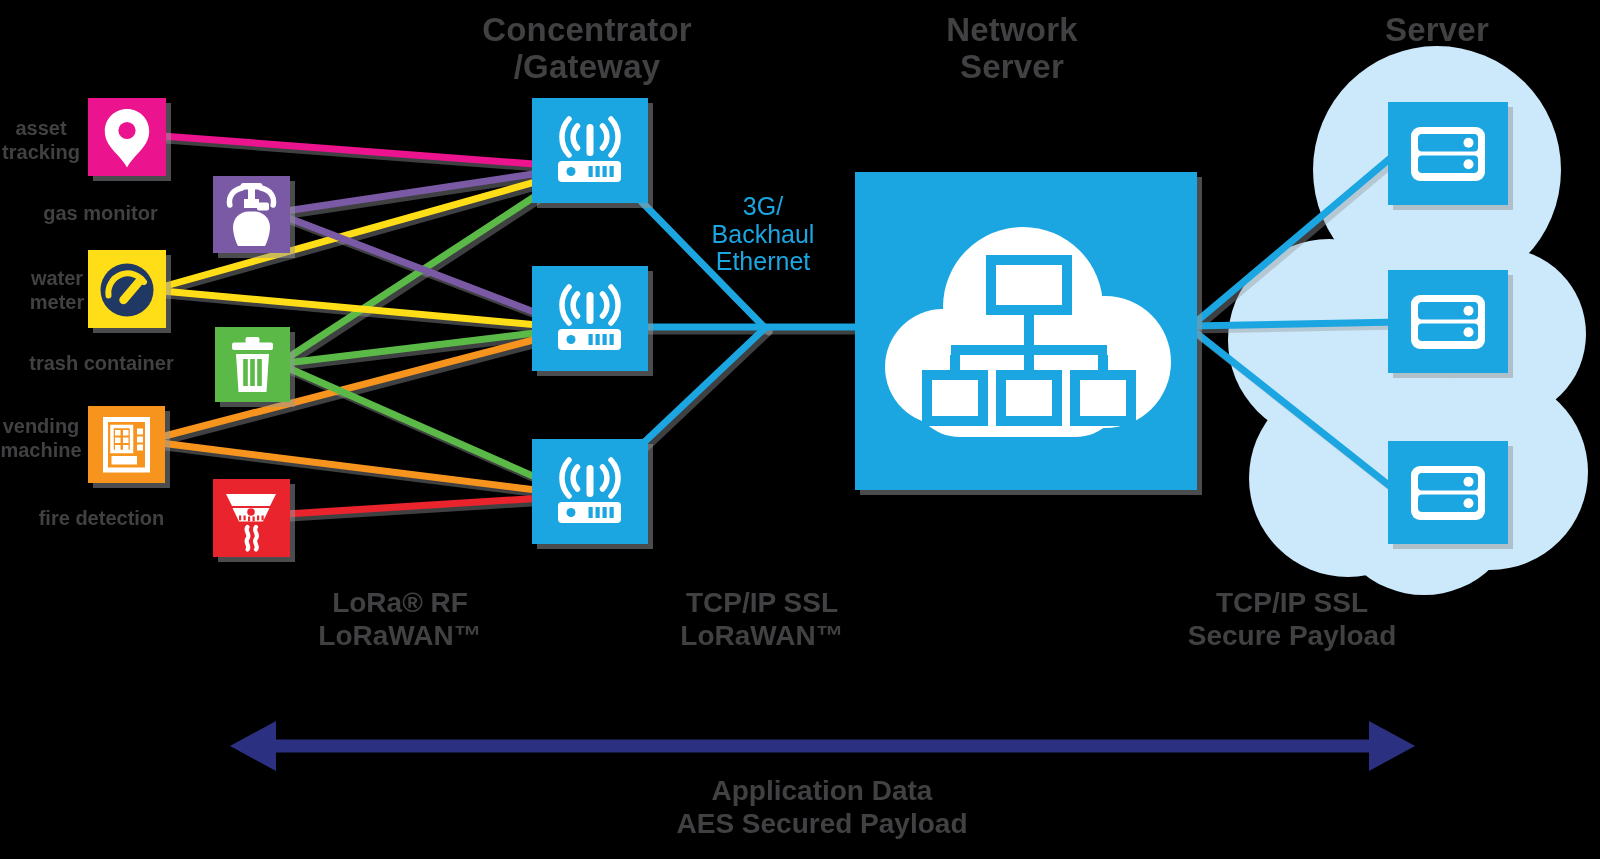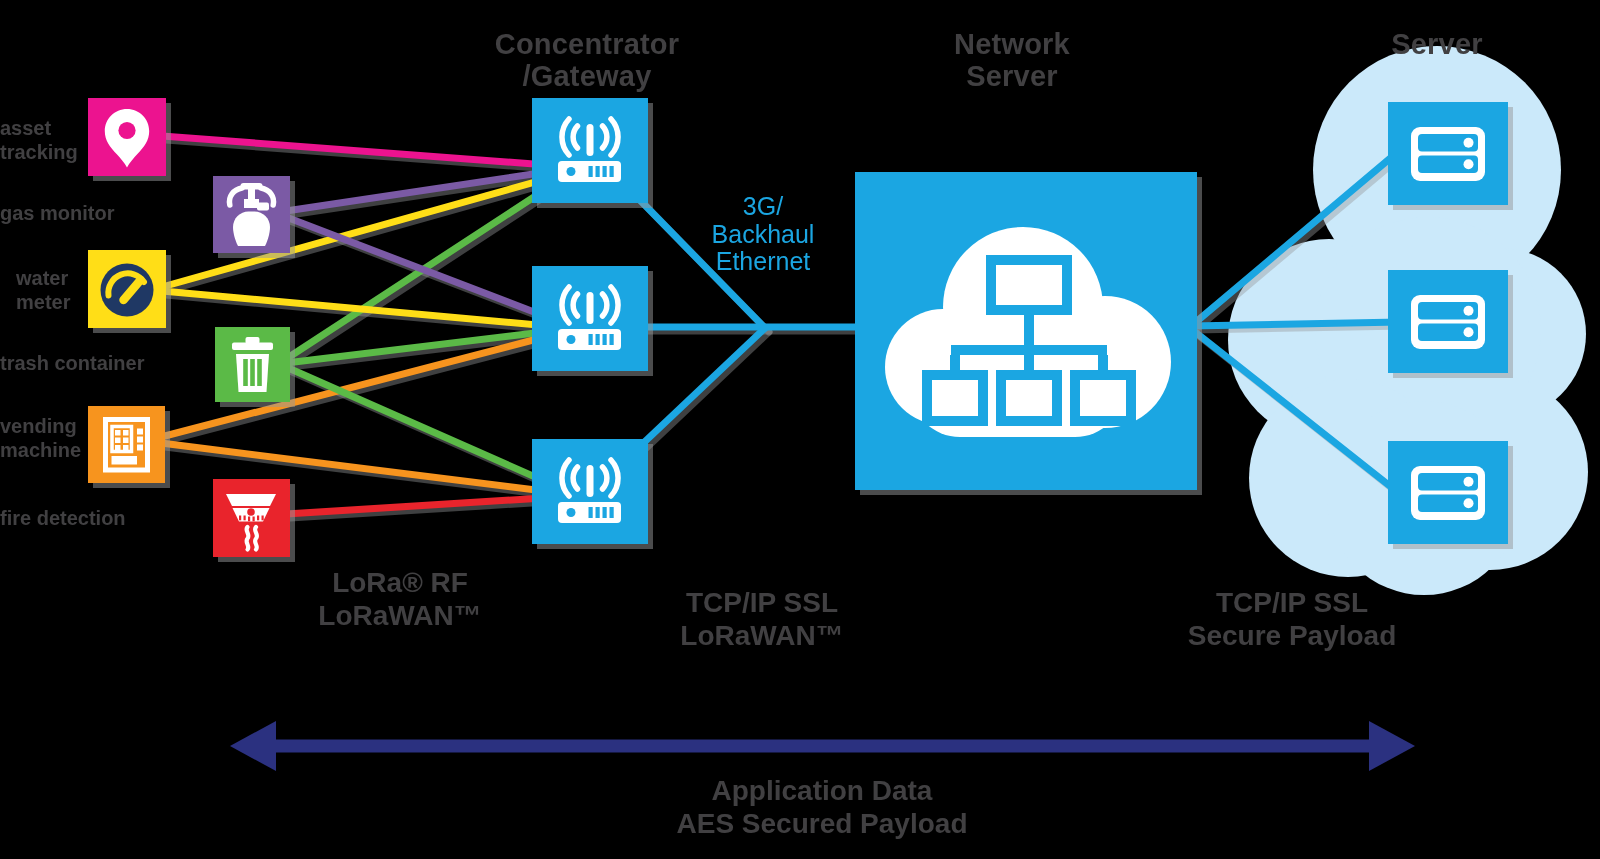--- a/index.html
+++ b/index.html
@@ -3,22 +3,22 @@
 <meta charset="utf-8">
 <style>
   html,body{margin:0;padding:0;background:#000;}
   .canvas{position:relative;width:1600px;height:859px;overflow:hidden;
           background:var(--c-background,#000000);
           font-family:"Liberation Sans",sans-serif;}
   .back{position:absolute;left:0;top:0;z-index:1;}
   .box{position:absolute;z-index:2;box-shadow:5px 5px 0 rgba(150,151,154,0.5);}
   .box svg{display:block;width:100%;height:100%;}
   .lbl{position:absolute;z-index:3;color:var(--c-label_dark,#414042);font-weight:bold;}
-  .device-lbl{font-size:20px;line-height:1.2;text-align:left;}
-  .hdr{font-size:29px;line-height:1.12;text-align:center;letter-spacing:.2px;margin-top:16px;}
+  .device-lbl{font-size:20px;line-height:1.2;text-align:center;}
+  .hdr{font-size:33px;line-height:1.12;text-align:center;letter-spacing:.2px;}
   .mid{font-size:28px;line-height:1.18;text-align:center;}
   .foot{font-size:28px;line-height:1.18;text-align:center;}
   .backhaul{position:absolute;z-index:3;font-size:25px;line-height:1.1;text-align:center;
             font-weight:normal;color:var(--c-blue,#1BA6E2);}
   
   .bg-magenta{background:var(--c-magenta,#EC138F);} .bg-purple{background:var(--c-purple,#7B5AA5);}
   .bg-yellow{background:var(--c-yellow,#FFDE17);}  .bg-green{background:var(--c-green,#5BBA47);}
   .bg-orange{background:var(--c-orange,#F7941E);}  .bg-red{background:var(--c-red,#E9242C);}
   .bg-blue{background:var(--c-blue,#1BA6E2);}
   .f-white{fill:#ffffff;} .f-blue{fill:var(--c-blue,#1BA6E2);}
@@ -304,21 +304,21 @@
   <div class="box bg-blue" style="left:1388px;top:441px;width:120px;height:103px;">
     <svg viewBox="0 0 120 103">
       <rect class="f-white" x="23" y="25" width="74" height="54" rx="9"></rect>
       <rect class="f-blue" x="30" y="32" width="60" height="17.5" rx="4"></rect>
       <rect class="f-blue" x="30" y="53.5" width="60" height="17.5" rx="4"></rect>
       <circle class="f-white" cx="80.5" cy="40.8" r="5"></circle>
       <circle class="f-white" cx="80.5" cy="62.3" r="5"></circle>
     </svg>
   </div>
 
-  <div class="lbl mid" style="left:250px;top:566px;width:300px;">
+  <div class="lbl mid" style="left:250px;top:586px;width:300px;">
     <div>LoRa® RF</div>
     <div>LoRaWAN™</div>
   </div>
   <div class="lbl mid" style="left:612px;top:586px;width:300px;">
     <div>TCP/IP SSL</div>
     <div>LoRaWAN™</div>
   </div>
   <div class="lbl mid" style="left:1142px;top:586px;width:300px;">
     <div>TCP/IP SSL</div>
     <div>Secure Payload</div>

